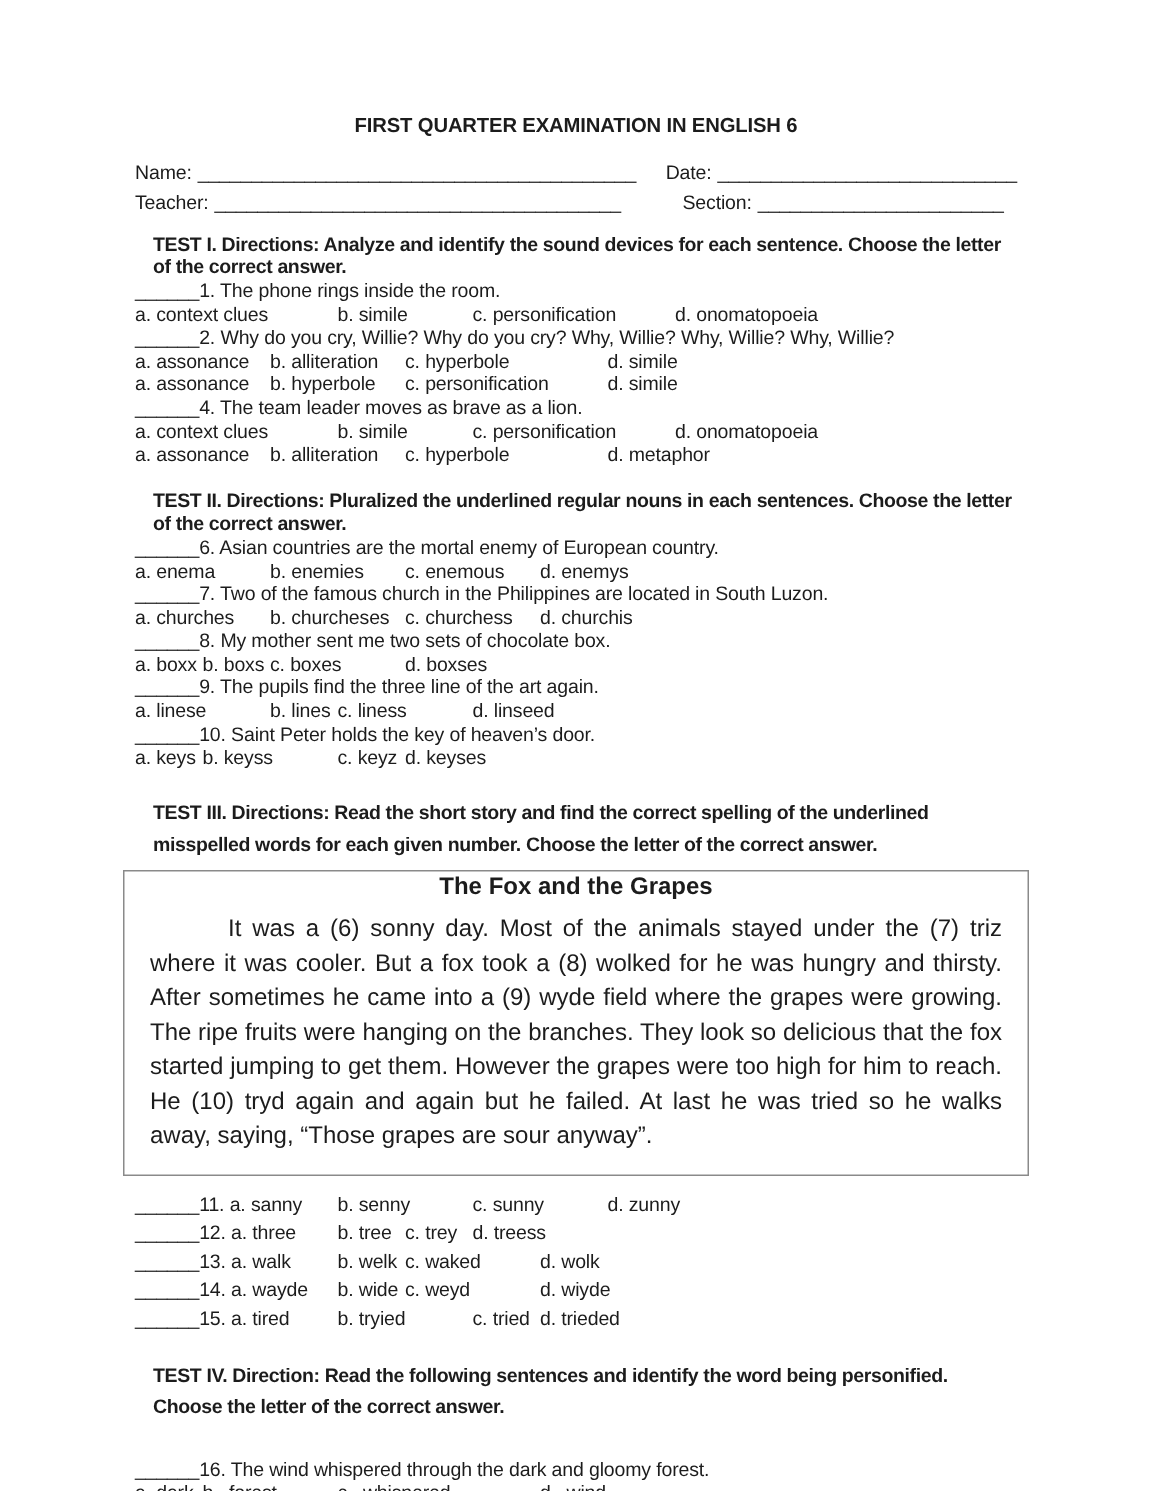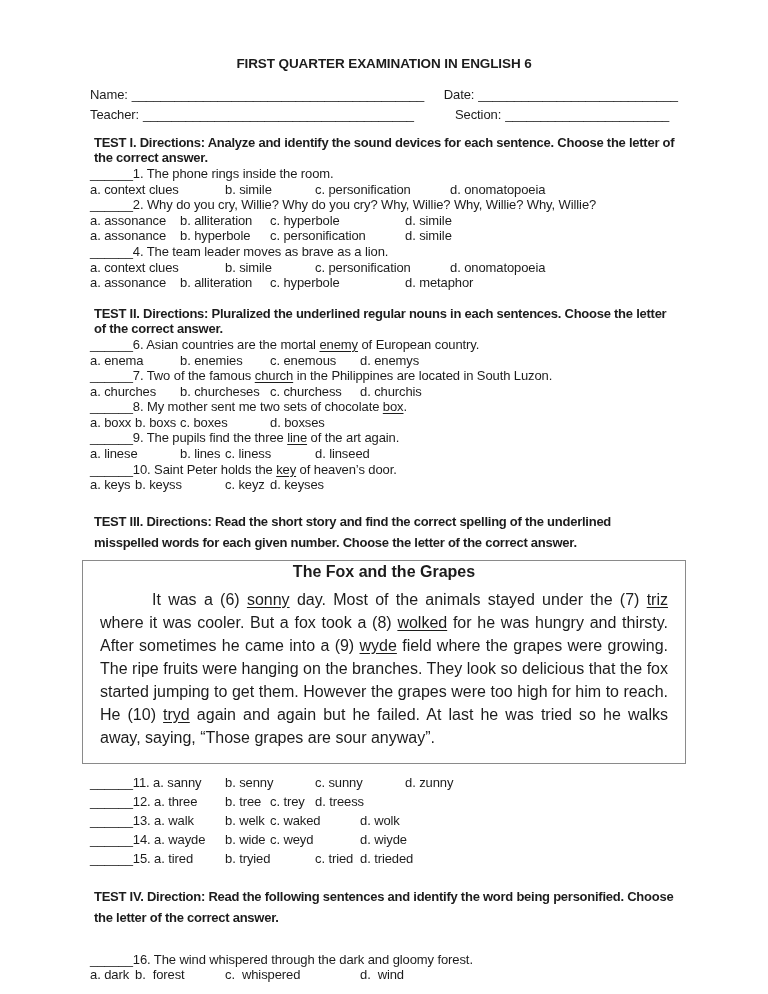--- a/index.html
+++ b/index.html
@@ -1,54 +1,54 @@
 <!DOCTYPE html>
 <html><head>
 <meta charset="utf-8">
 <style>
   html, body { margin: 0; padding: 0; background: #ffffff; }
   .page {
     position: relative;
     width: 768px; height: 994px;
     box-sizing: border-box;
-    padding: 56px 90px 0 90px;
+    padding: 76px 90px 0 90px;
     overflow: hidden;
     background: #ffffff;
     color: #1c1c1c;
     font-family: "Liberation Sans", sans-serif;
     font-size: 13px;
     letter-spacing: -0.1px;
     line-height: 15.6px;
   }
   .title {
     text-align: center;
     font-weight: bold;
     font-size: 13.5px;
     margin: 0 0 15px 0;
   }
   .hdr-row { display: flex; font-weight: normal; margin-bottom: 5px; white-space: pre; }
   .hdr-left { width: 365px; }
   .hdr-label { margin-right: 4px; }
   .heading {
     font-weight: bold;
     letter-spacing: -0.25px;
-    margin: 15px 0 0 4px;
+    margin: 15px 0 0 12px;
   }
   #sec-test1 .heading { margin-top: 12px; }
   #sec-test3 .heading, #sec-test4 .heading { line-height: 21px; margin-top: 18px; }
   .line {
     white-space: pre-wrap;
     tab-size: 45px;
     -moz-tab-size: 45px;
     min-height: 15.6px;
   }
   #sec-test3 .lines { margin-top: 9px; }
   #sec-test3 .lines .line { line-height: 19px; }
   #sec-test4 .lines { margin-top: 24px; }
-  .u { text-decoration: underline; text-underline-offset: 2px; }
+  .u { text-underline-offset: 2px; }
   .story-box {
     border: 1px solid #8a8a8a;
     margin: 7px -8px 0 -8px;
     padding: 3px 9px 6px 9px;
     font-size: 16px;
     letter-spacing: 0;
   }
   .box-title { font-weight: bold; text-align: center; margin: 0 0 1px 0; line-height: 16px; }
   .box-para { margin: 8px; text-align: justify; text-indent: 52px; line-height: 23px; }
 </style>

